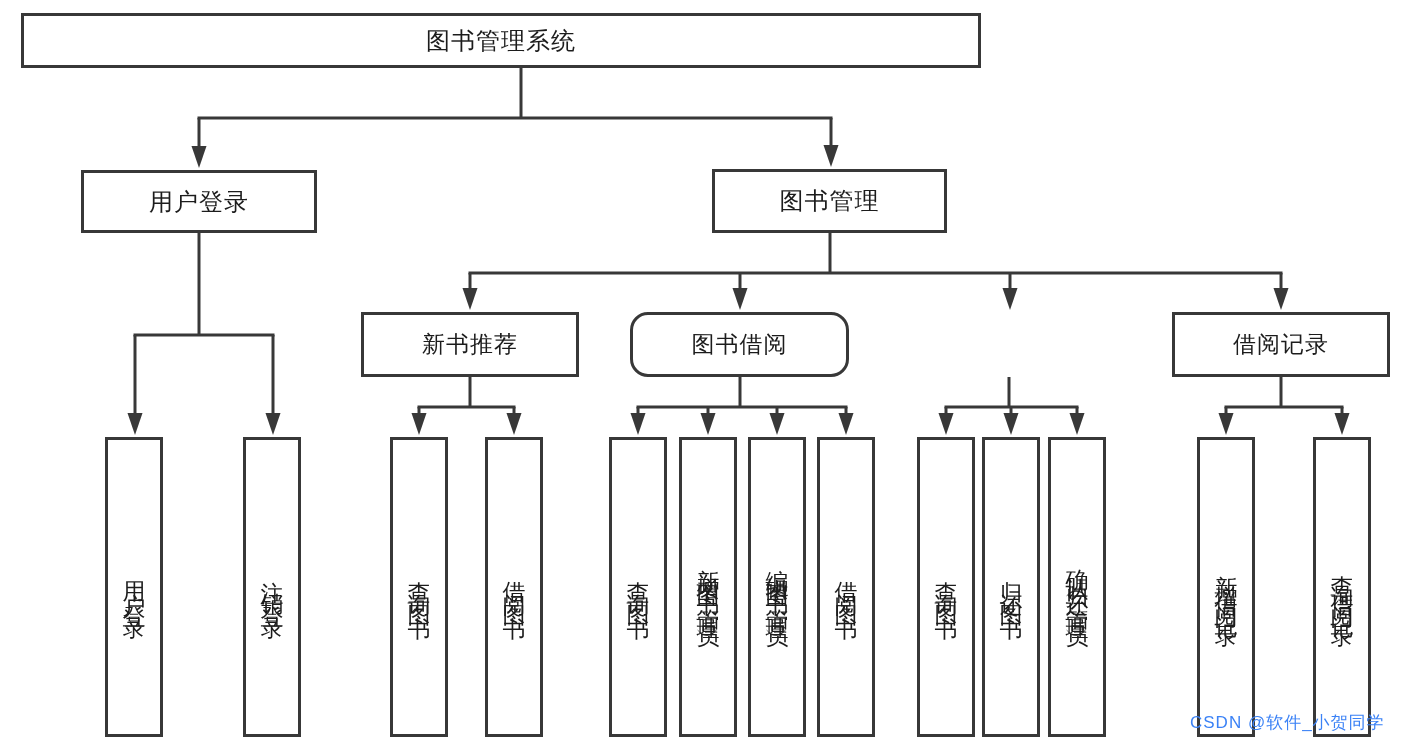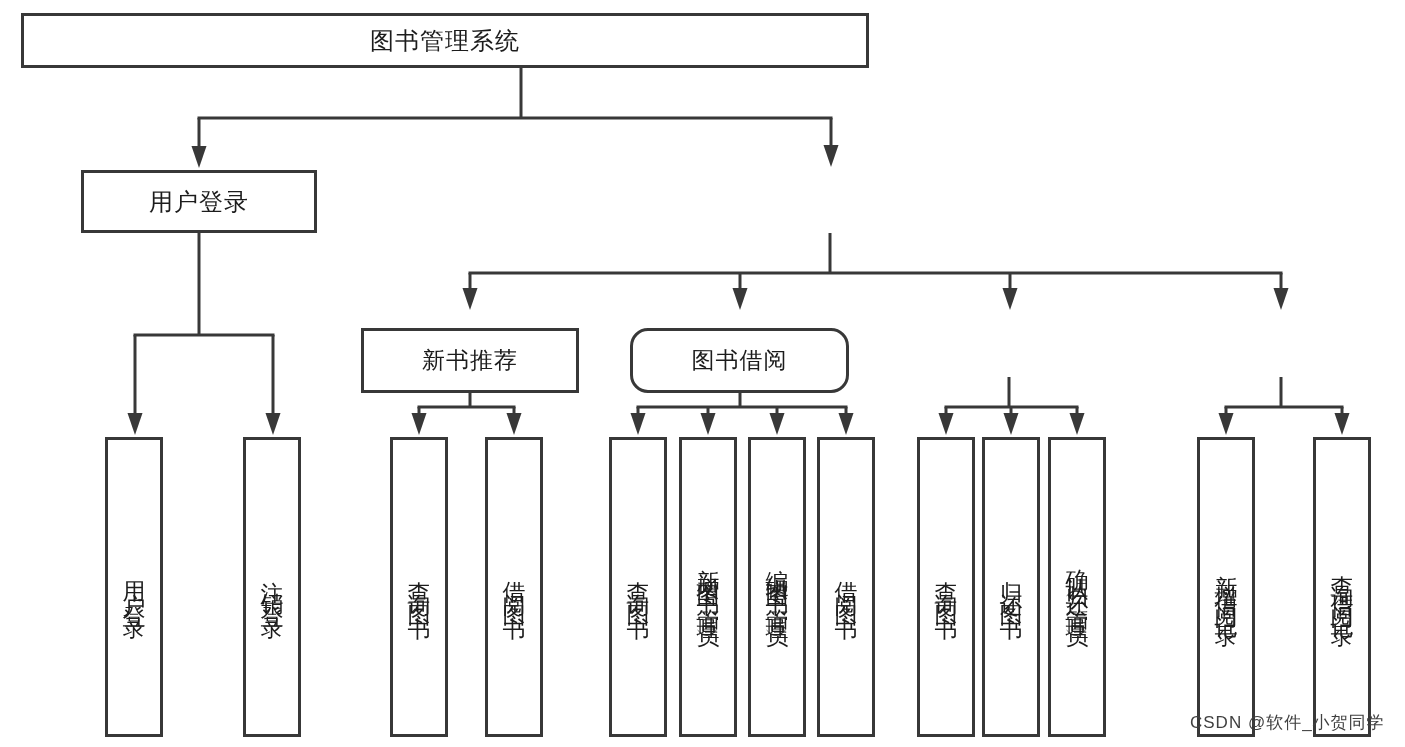--- a/index.html
+++ b/index.html
@@ -30,28 +30,28 @@
     display: flex;
     align-items: center;
     justify-content: center;
     color: #1c1c1c;
     font-size: 24px;
     z-index: 2;
     letter-spacing: 1px;
   }
 
   
-  .n-root { left: 21px; top: 13px; width: 848px; height: 55px; }
+  .n-root { left: 21px; top: 13px; width: 960px; height: 55px; }
 
   
   .n-user-login { left: 81px;  top: 170px; width: 236px; height: 63px; }
   .n-book-mgmt  { left: 712px; top: 169px; width: 235px; height: 64px; }
 
   
-  .n-l3 { top: 328px; width: 218px; height: 65px; font-size: 23px; }
+  .n-l3 { top: 312px; width: 218px; height: 65px; font-size: 23px; }
   .n-new-book      { left: 361px; }
   .n-book-borrow   { left: 630px; width: 219px; border-radius: 18px; }
   .n-current-borrow{ left: 900px; }
   .n-borrow-record { left: 1172px; }
 
   
   .leaf {
     position: absolute;
     top: 437px;
     width: 58px;
@@ -87,21 +87,21 @@
   .lf-10 { left: 982px; }
   .lf-11 { left: 1048px; }
   .lf-12 { left: 1197px; }
   .lf-13 { left: 1313px; }
 
   .watermark {
     position: absolute;
     left: 1190px;
     top: 711px;
     font-size: 17px;
-    color: #404040;
+    color: #3b82f6;
     letter-spacing: 1px;
     white-space: nowrap;
     z-index: 5;
   }
 </style>
 </head>
 <body>
 
 <div class="canvas">
 
@@ -177,23 +177,25 @@
       <line x1="1226" y1="407" x2="1226" y2="415"></line>
       <polygon points="1226,435 1218.5,413 1233.5,413"></polygon>
       <line x1="1342" y1="407" x2="1342" y2="415"></line>
       <polygon points="1342,435 1334.5,413 1349.5,413"></polygon>
     </g>
   </svg>
 
   <div class="box n-root">图书管理系统</div>
 
   <div class="box n-user-login">用户登录</div>
+  <div class="box n-book-mgmt">图书管理</div>
 
   <div class="box n-l3 n-new-book">新书推荐</div>
   <div class="box n-l3 n-book-borrow">图书借阅</div>
+  <div class="box n-l3 n-borrow-record">借阅记录</div>
 
   <div class="leaf lf-1">
     <span class="vtext sp-lg">用户登录</span>
   </div>
   <div class="leaf lf-2">
     <span class="vtext sp-lg">注销登录</span>
   </div>
 
   <div class="leaf lf-3">
     <span class="vtext sp-lg">查询图书</span>

